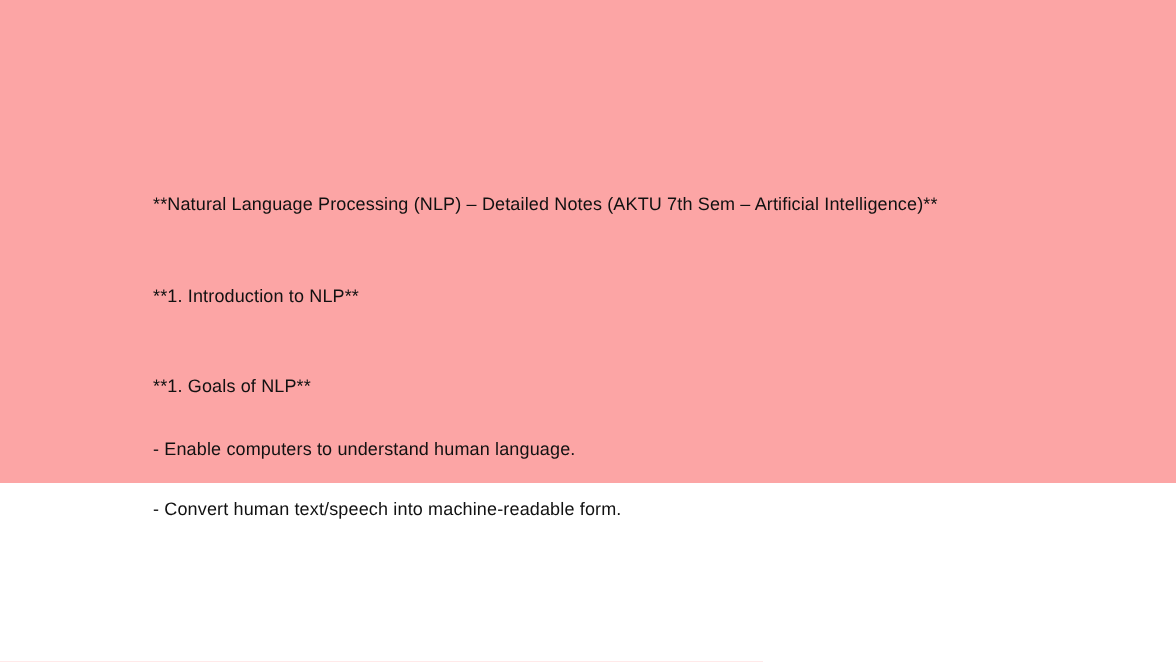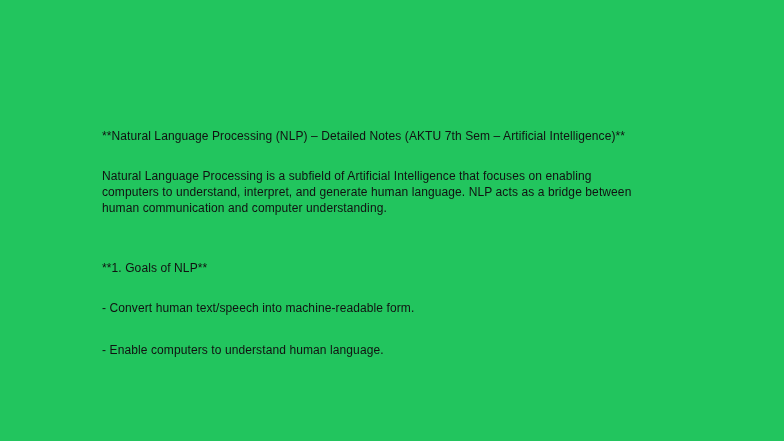--- a/index.html
+++ b/index.html
@@ -10,23 +10,23 @@
   body {
     width: 784px;
     height: 441px;
     overflow: hidden;
     font-family: "Liberation Sans", sans-serif;
     color: #111111;
   }
   .page {
     box-sizing: border-box;
     width: 784px;
-    height: 441px;
+    height: 322px;
     padding: 128px 40px 0 102px;
-    background: #22c55e;
+    background: #fca5a5;
   }
   .doc-text {
     font-size: 12px;
     line-height: 16px;
     letter-spacing: 0.1px;
     margin: 0;
     max-width: 640px;
   }
   .doc-title { margin-top: 0; }
   .section-heading-1 { margin-top: 45px; }
@@ -38,24 +38,22 @@
   .goal-line-1 { margin-top: 26px; }
   .goal-line-2 { margin-top: 24px; }
 </style>
 </head>
 <body>
 
 <div class="page">
 
   <p class="doc-text doc-title">**Natural Language Processing (NLP) – Detailed Notes (AKTU 7th Sem – Artificial Intelligence)**</p>
 
+  <p class="doc-text section-heading-1">**1. Introduction to NLP**</p>
 
-  <p class="doc-text paragraph">Natural Language Processing is a subfield of Artificial Intelligence that focuses on enabling
-computers to understand, interpret, and generate human language. NLP acts as a bridge between
-human communication and computer understanding.</p>
 
   <p class="doc-text section-heading-2">**1. Goals of NLP**</p>
 
+  <p class="doc-text goal-line-1">- Enable computers to understand human language.</p>
+
   <p class="doc-text goal-line-2">- Convert human text/speech into machine-readable form.</p>
-
-  <p class="doc-text goal-line-1">- Enable computers to understand human language.</p>
 
 </div>
 
 </body></html>

